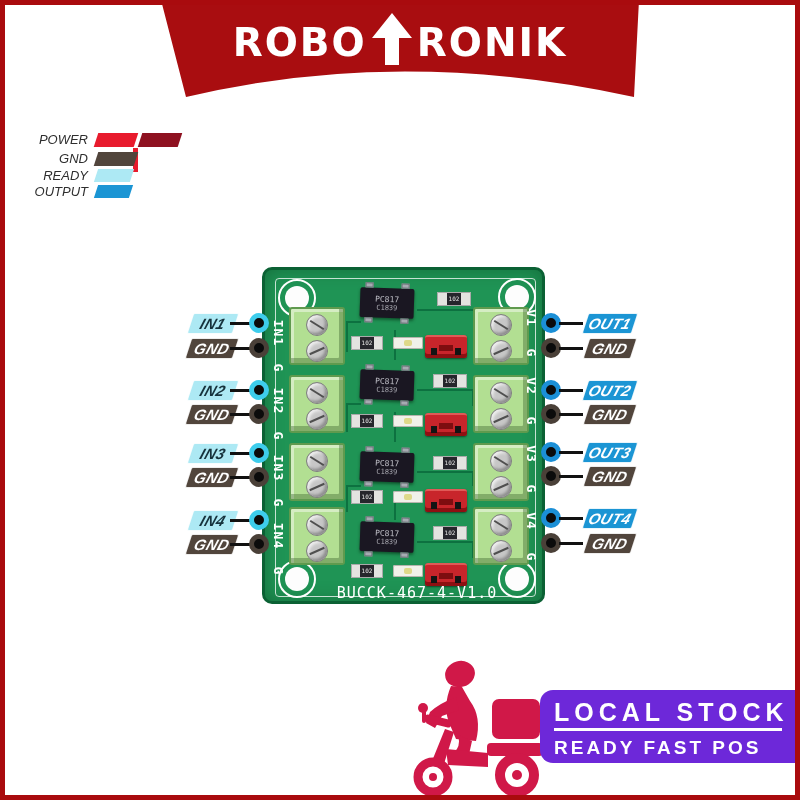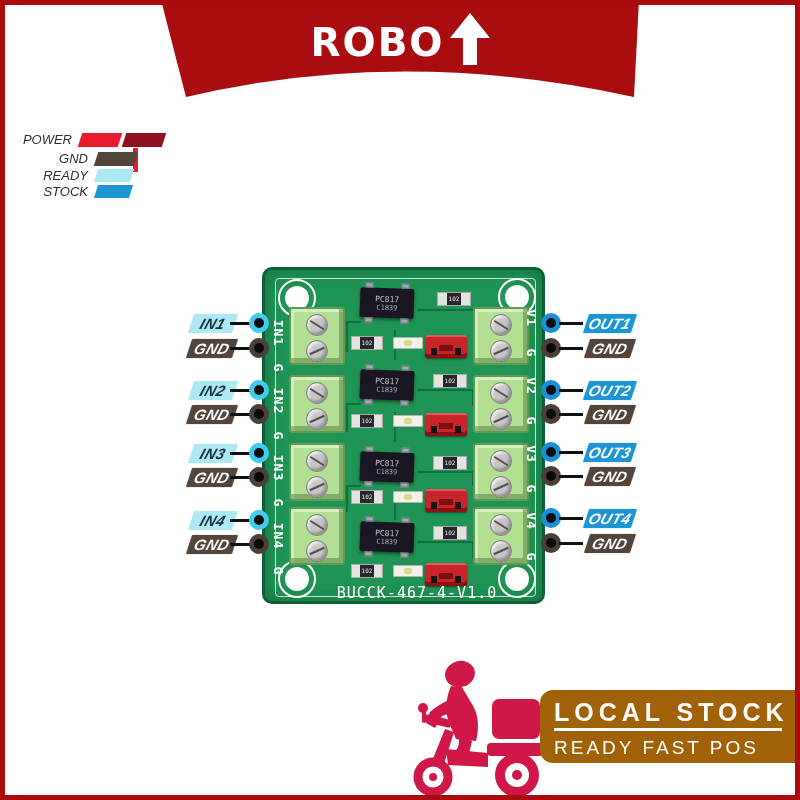--- a/index.html
+++ b/index.html
@@ -64,61 +64,62 @@
   .tag-in{background:#ade9f4;color:#16323c;}
   .tag-gnd{background:#51453c;color:#fff;}
   .tag-out{background:#1b95d4;color:#fff;}
   .cline{height:3px;background:#111;}
   .dot{width:20px;height:20px;border-radius:50%;background:#0b0b0b;}
   .dot-in{border:5px solid #3ecdec;}
   .dot-gnd{border:5px solid #4a4038;}
   .dot-out{border:5px solid #1b8fd6;}
 
   
-  .promo-banner{left:540px;top:690px;width:255px;height:73px;background:#a16207;
+  .promo-banner{left:540px;top:690px;width:255px;height:73px;background:#6d28d9;
                 border-radius:13px 0 0 13px;padding:9px 0 0 14px;color:#fff;}
   .promo-line1{font-size:25px;font-weight:bold;letter-spacing:5px;line-height:26px;white-space:nowrap;}
   .promo-underline{width:228px;height:3px;background:#fff;margin-top:3px;}
-  .promo-line2{font-size:19px;font-weight:normal;letter-spacing:3px;margin-top:6px;white-space:nowrap;}
+  .promo-line2{font-size:19px;font-weight:bold;letter-spacing:3px;margin-top:6px;white-space:nowrap;}
   .scooter-svg{left:404px;top:649px;width:144px;height:148px;}
 
   .frame-overlay{left:0;top:0;width:800px;height:800px;border:5px solid #a90b0e;pointer-events:none;z-index:50;}
 </style>
 </head>
 <body>
 
 <div id="stage">
 
   <svg class="abs banner-svg" viewBox="0 0 800 110">
     <path d="M161,0 L639,0 L634,97 Q400,46 186,97 Z" fill="#a90d10"></path>
   </svg>
 
   <div class="abs brand-row">
     <span class="brand-word">ROBO</span>
     <svg class="arrow-svg" viewBox="0 0 40 52">
       <polygon points="20,0 40,25 27,25 27,52 13,52 13,25 0,25" fill="#fff"></polygon>
     </svg>
+    <span class="brand-word">RONIK</span>
   </div>
 
   <div class="abs legend-connector"></div>
-  <div class="abs legend-row" style="left:4px;top:132px;">
+  <div class="abs legend-row" style="left:20px;top:132px;">
     <span class="legend-label">POWER</span>
     <span class="swatch" style="width:40px;background:#e81b2d;"></span>
     <span class="swatch" style="width:40px;margin-left:4px;background:#8e1120;"></span>
   </div>
   <div class="abs legend-row" style="left:20px;top:151px;">
     <span class="legend-label">GND</span>
     <span class="swatch" style="width:40px;background:#51453c;"></span>
   </div>
   <div class="abs legend-row" style="left:20px;top:168px;">
     <span class="legend-label">READY</span>
     <span class="swatch" style="width:36px;height:13px;background:#ade9f4;"></span>
   </div>
   <div class="abs legend-row" style="left:20px;top:184px;">
-    <span class="legend-label">STOCK</span>
+    <span class="legend-label">OUTPUT</span>
     <span class="swatch" style="width:35px;height:13px;background:#1b95d4;"></span>
   </div>
 
   <div class="abs pcb">
     <div class="abs silk-frame"></div>
 
     <svg class="abs" style="left:0;top:0;width:283px;height:337px;" viewBox="0 0 283 337">
       <g stroke="#0c6e3e" stroke-width="2" fill="none" opacity="0.9">
         <path d="M152,40 h58 v18 M210,58 h40"></path>
         <path d="M96,52 h-14 v30 M152,120 h56 v16 M208,136 h42"></path>

